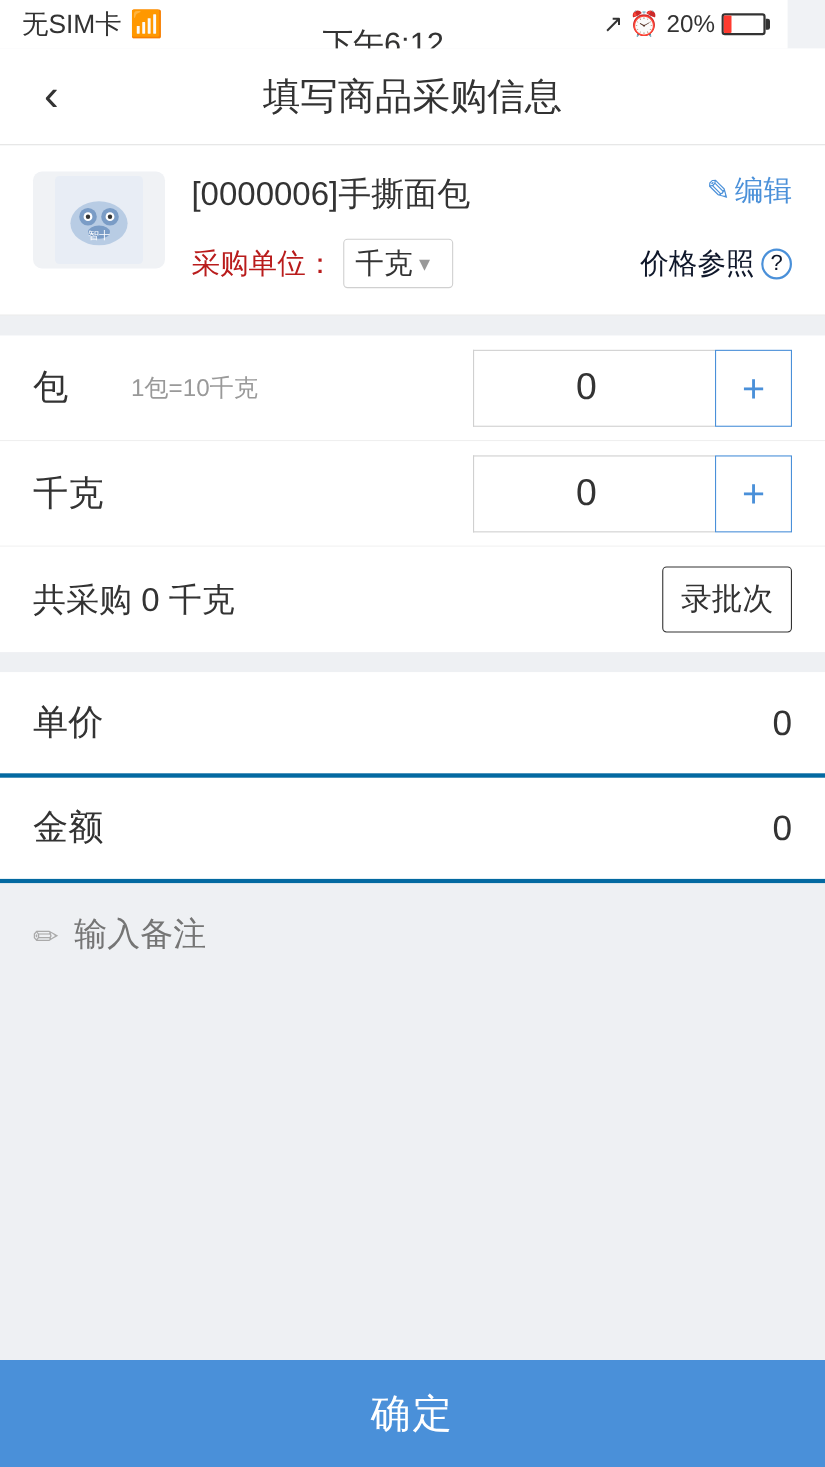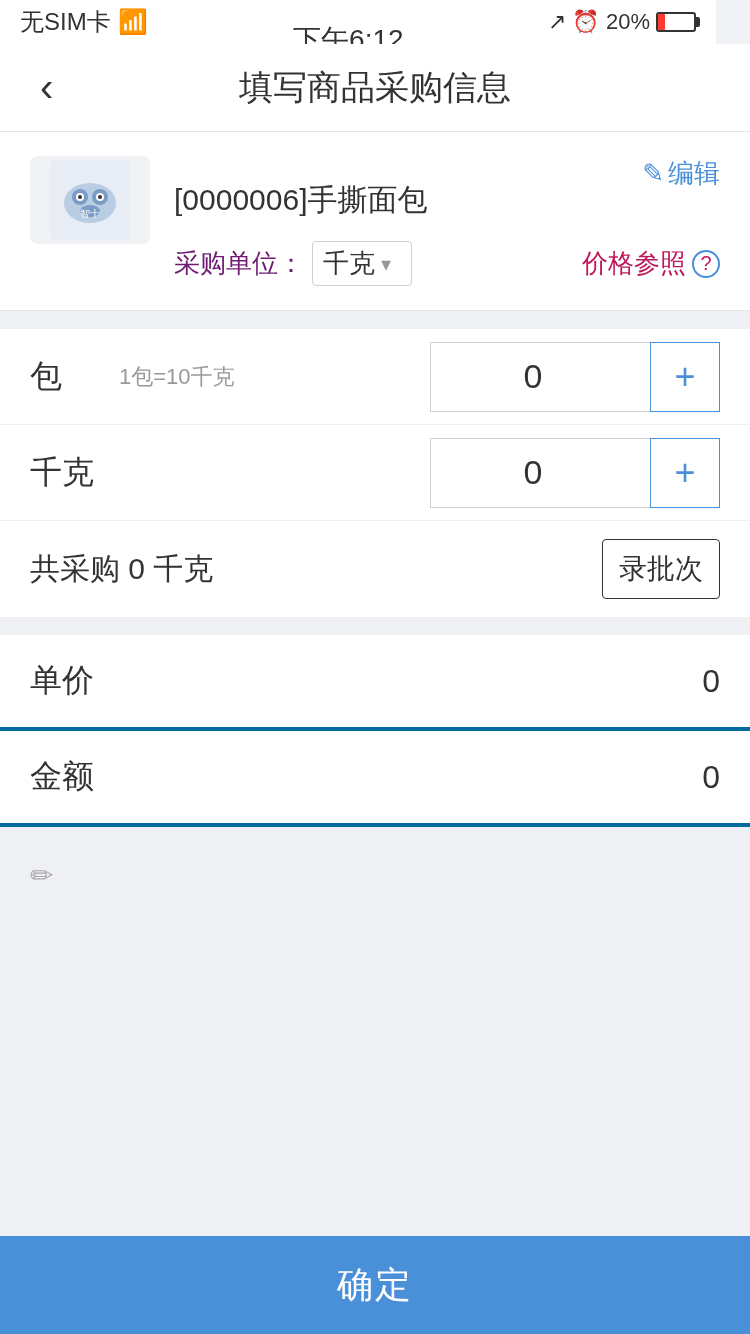--- a/index.html
+++ b/index.html
@@ -118,53 +118,52 @@
     }
     .product-header {
       display: flex;
       justify-content: space-between;
       align-items: flex-start;
     }
     .product-name {
       font-size: 30px;
       color: #333;
       font-weight: 500;
-      margin-top: 24px;
     }
     .edit-link {
       color: #4a90d9;
       font-size: 26px;
       display: flex;
       align-items: center;
       gap: 4px;
       cursor: pointer;
     }
     .product-unit-row {
       display: flex;
       align-items: center;
       justify-content: space-between;
       margin-top: 20px;
     }
-    .unit-label { font-size: 26px; color: #701a75; }
+    .unit-label { font-size: 26px; color: #b91c1c; }
     .unit-select {
       border: 1px solid #d0d0d0;
       border-radius: 4px;
       padding: 4px 20px 4px 10px;
       font-size: 26px;
       color: #333;
       background: #fff;
       position: relative;
       display: inline-flex;
       align-items: center;
       gap: 6px;
       cursor: pointer;
     }
     .unit-select-arrow { font-size: 20px; color: #999; }
     .price-ref {
-      color: #be185d;
+      color: #0f172a;
       font-size: 26px;
       display: flex;
       align-items: center;
       gap: 6px;
       cursor: pointer;
     }
     .price-ref-icon {
       width: 28px;
       height: 28px;
       border: 2px solid #4a90d9;
@@ -429,17 +428,18 @@
     <span class="price-value">0</span>
   </div>
   <div class="price-row">
     <span class="price-label">金额</span>
     <span class="price-value">0</span>
   </div>
 </div>
 
 <div class="note-section">
   <span class="note-icon">✏</span>
+  <input class="note-input" type="text" placeholder="输入备注" style="">
 </div>
 
 <div class="content-spacer"></div>
 
 <button class="confirm-btn">确定</button>
 
 </body></html>

